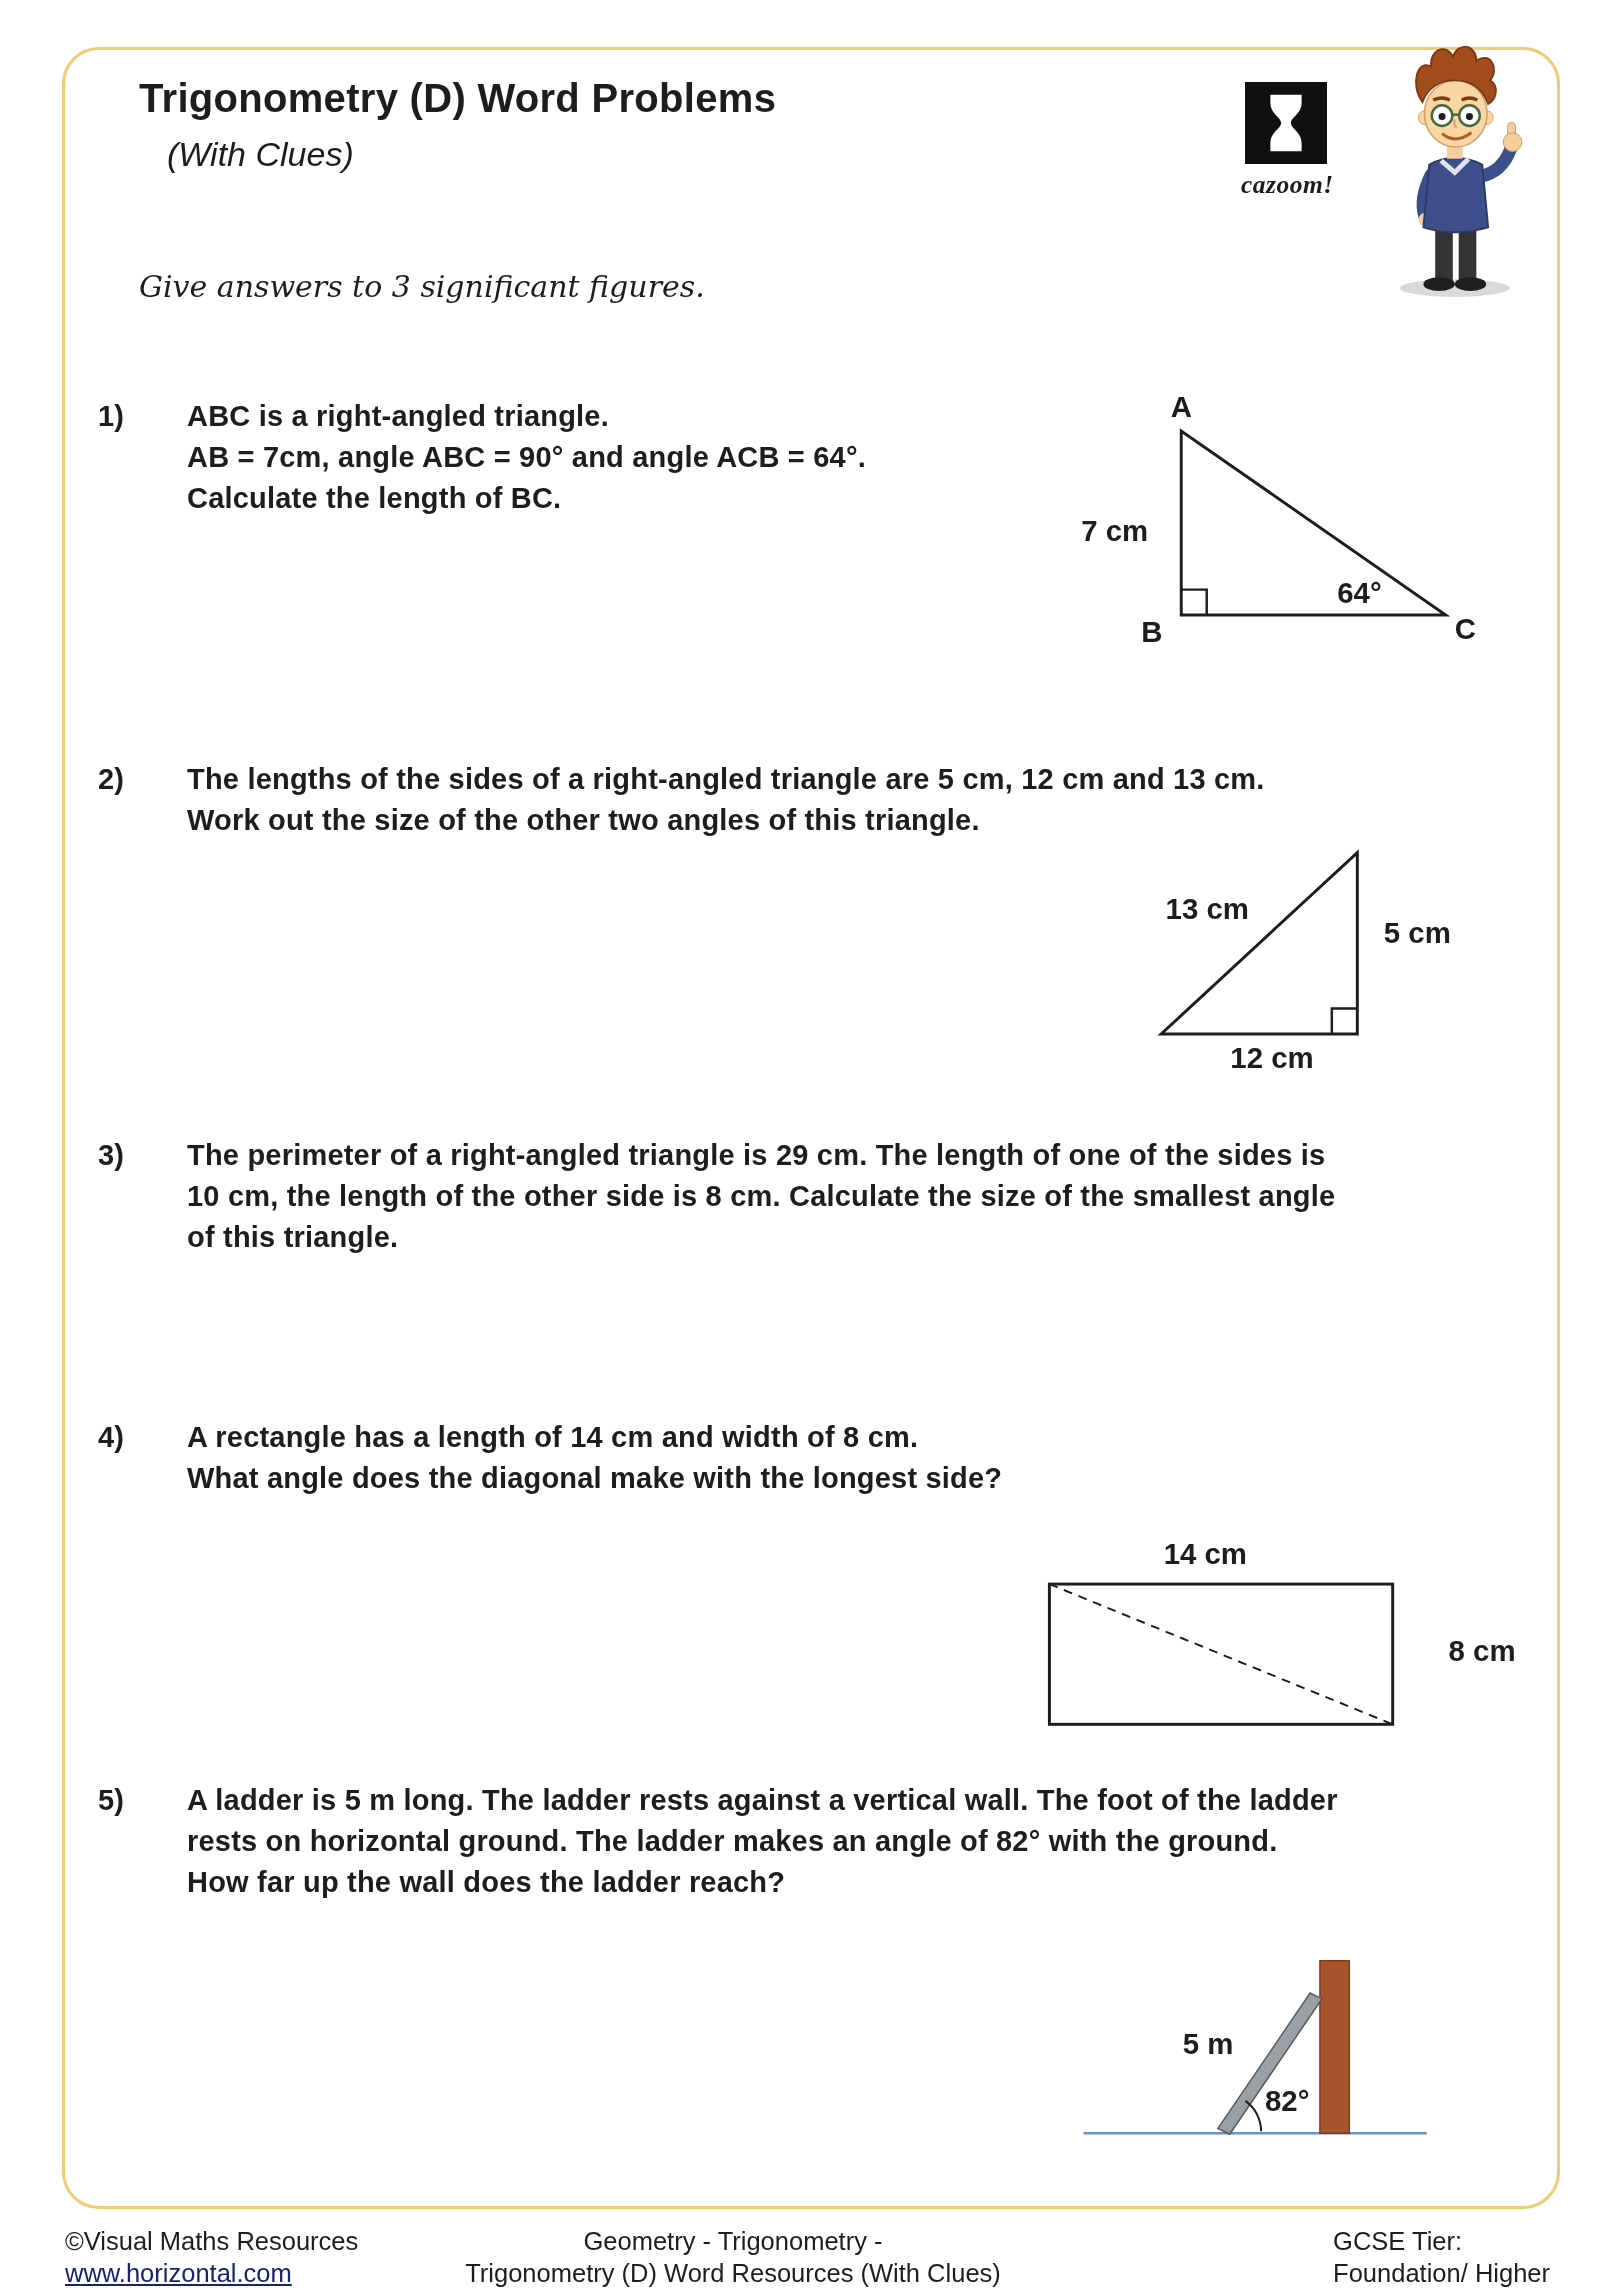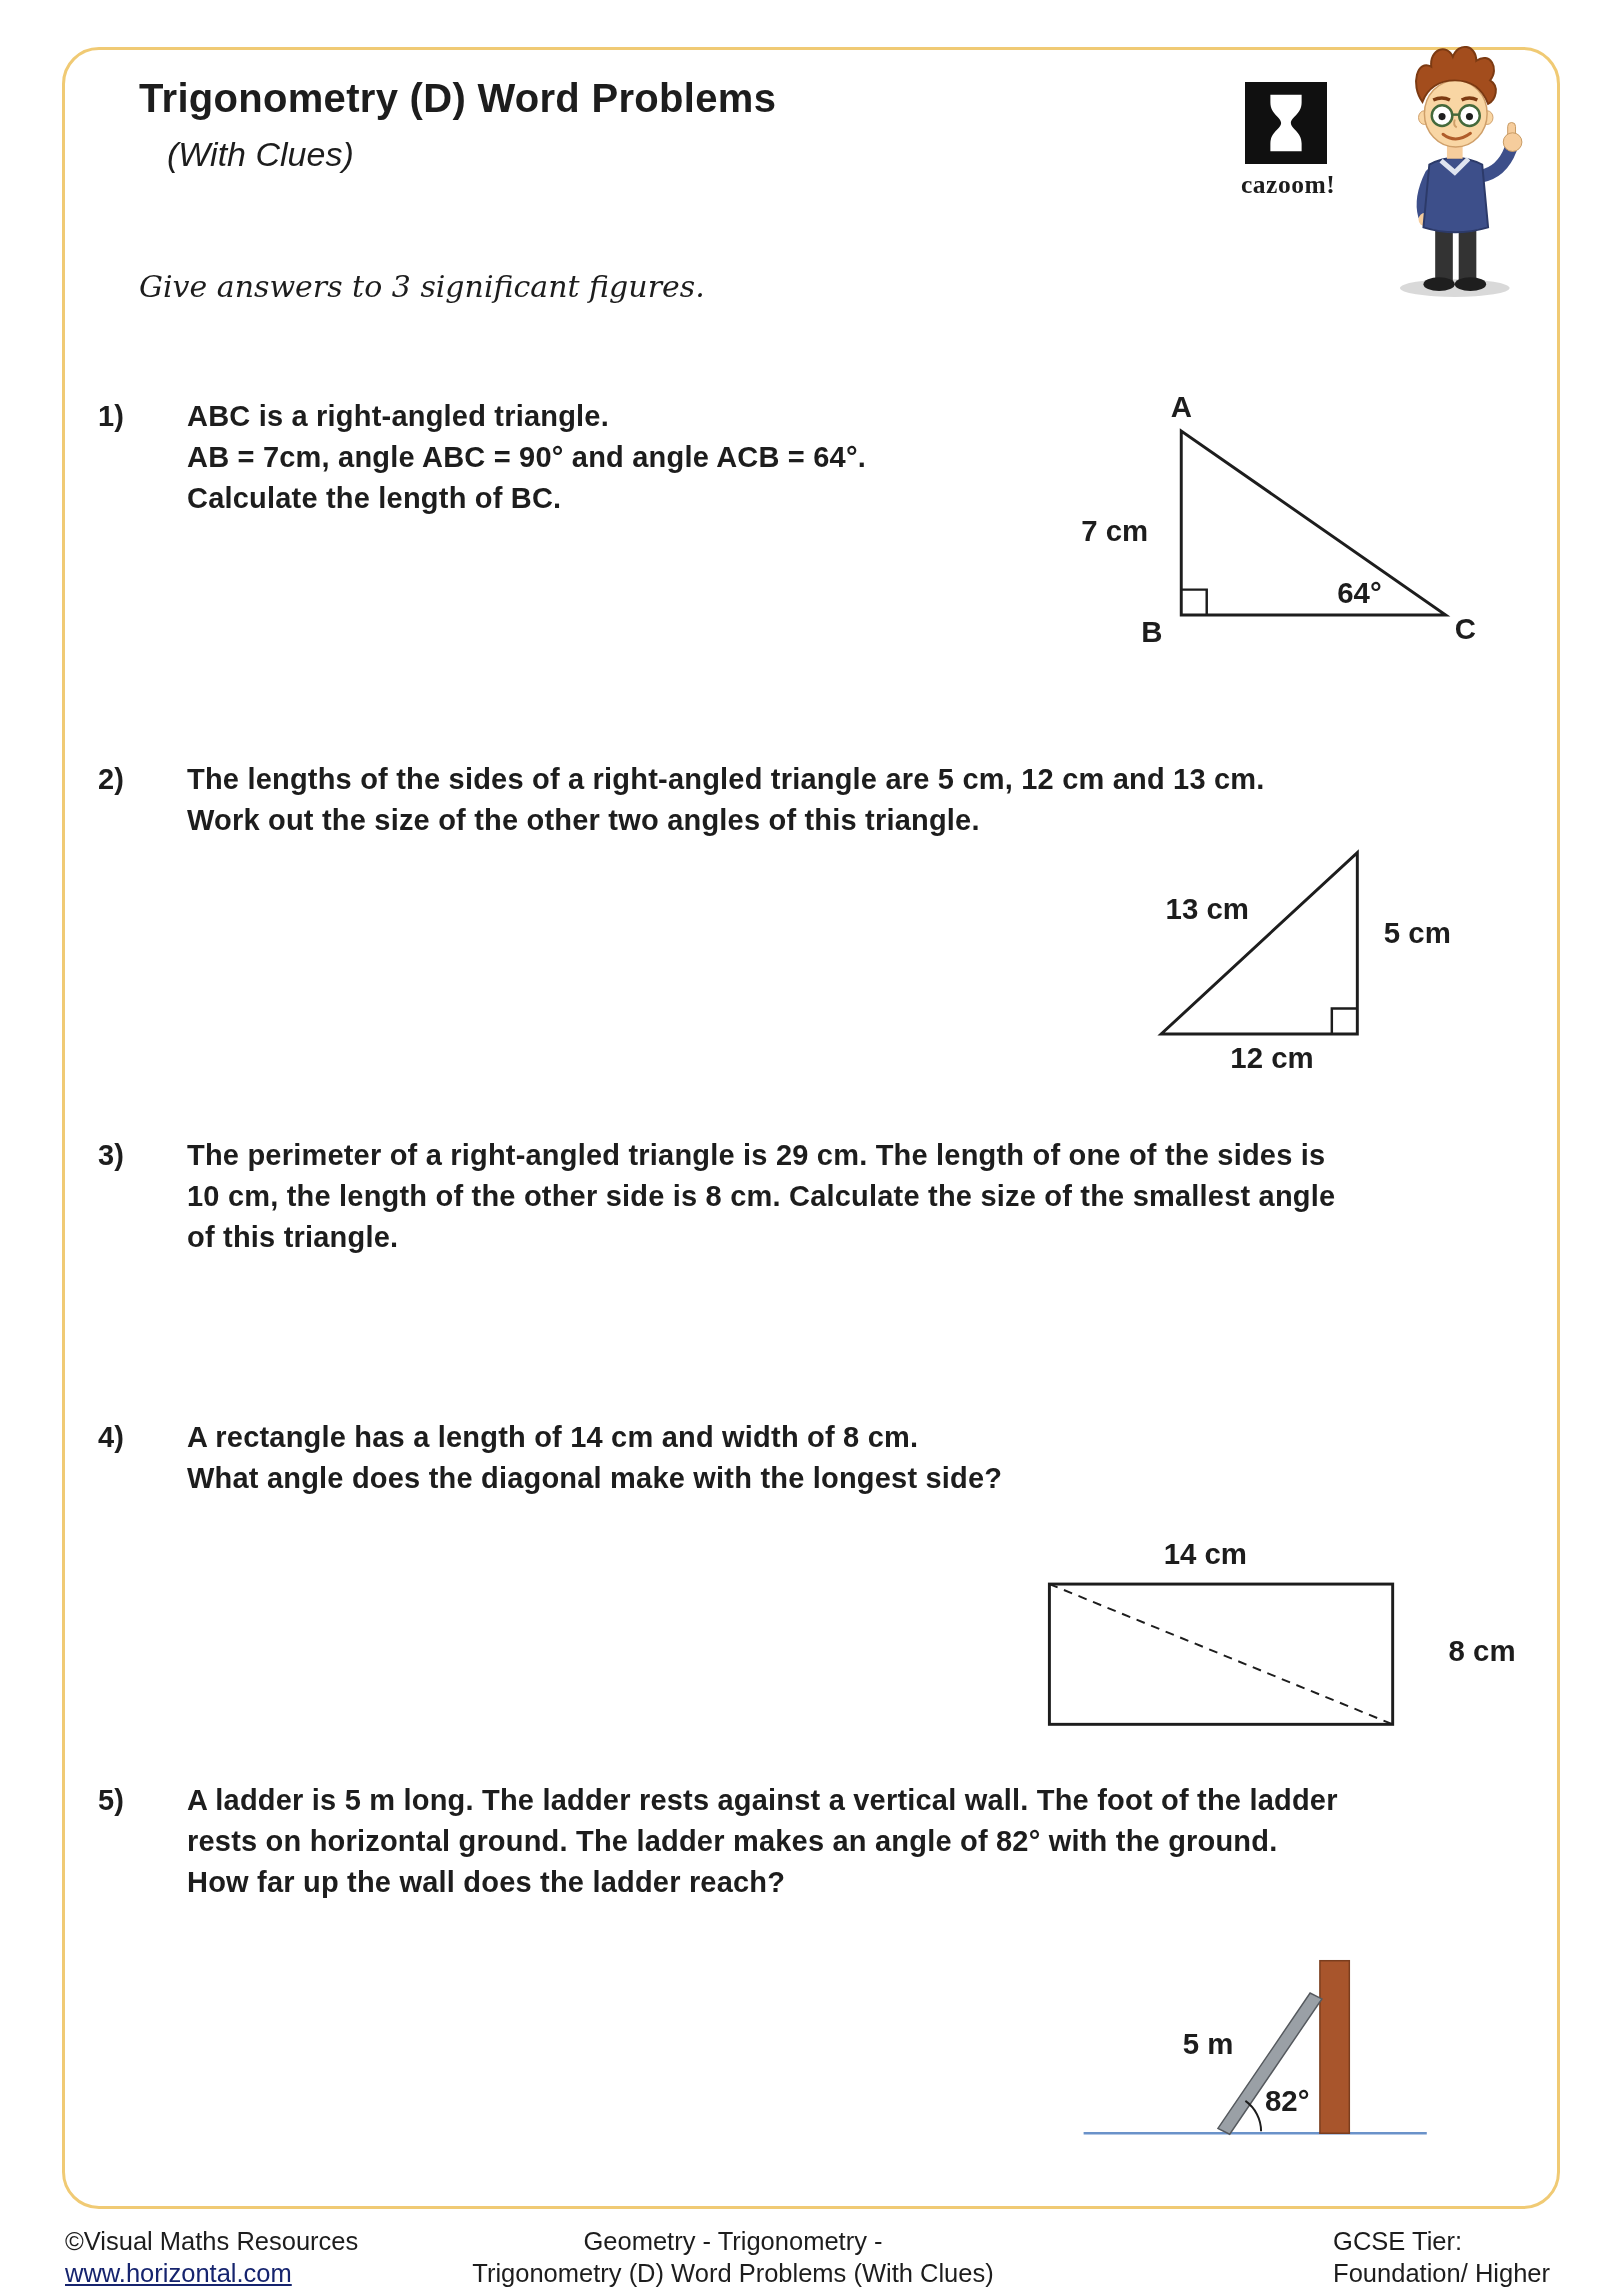--- a/index.html
+++ b/index.html
@@ -22,21 +22,21 @@
     position: absolute; left: 139px; top: 76px;
     font-size: 40px; font-weight: 700; letter-spacing: 0.3px;
   }
   .subtitle {
     position: absolute; left: 139px; top: 135px;
     font-size: 34px; font-weight: 400; font-style: italic; margin-left: 28px;
   }
   .logo { position: absolute; left: 1241px; top: 82px; width: 90px; text-align: center; }
   .logo-text {
     font-family: "Liberation Serif", "DejaVu Serif", serif;
-    font-weight: 700; font-size: 25.5px; margin-top: 2px; letter-spacing: 0.5px;
+    font-weight: 700; font-size: 25.5px; margin-top: 2px; letter-spacing: 0.5px; font-style: italic;
   }
   .mascot { position: absolute; left: 1396px; top: 39px; }
   .instruction {
     position: absolute; left: 139px; top: 241px;
     font-family: "DejaVu Serif", "Liberation Serif", serif;
     font-style: italic; font-size: 30px; margin-top: 28px;
   }
   .problem {
     position: absolute; left: 98px;
     display: flex;
@@ -183,19 +183,19 @@
   <text class="dlabel" x="152" y="110" text-anchor="middle">5 m</text>
   <text class="dlabel" x="210" y="168" text-anchor="start">82°</text>
 </svg>
 
 <div class="footer-left">
   <div>©Visual Maths Resources</div>
   <div><a href="#">www.horizontal.com</a></div>
 </div>
 <div class="footer-center">
   <div>Geometry - Trigonometry -</div>
-  <div>Trigonometry (D) Word Problems (With Clues)</div>
+  <div>Trigonometry (D) Word Resources (With Clues)</div>
 </div>
 <div class="footer-right">
   <div>GCSE Tier:</div>
   <div>Foundation/ Higher</div>
 </div>
 
 
 </body></html>

